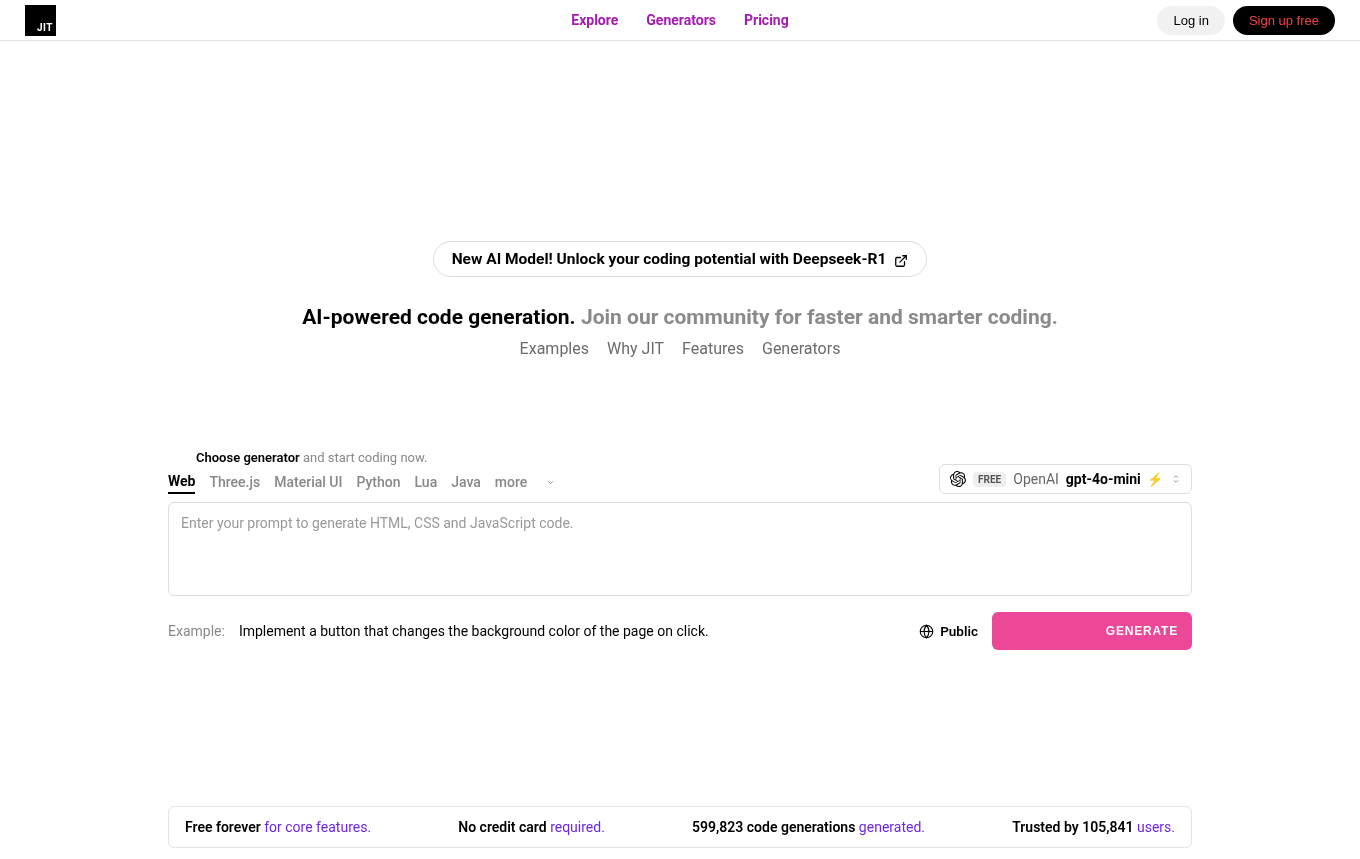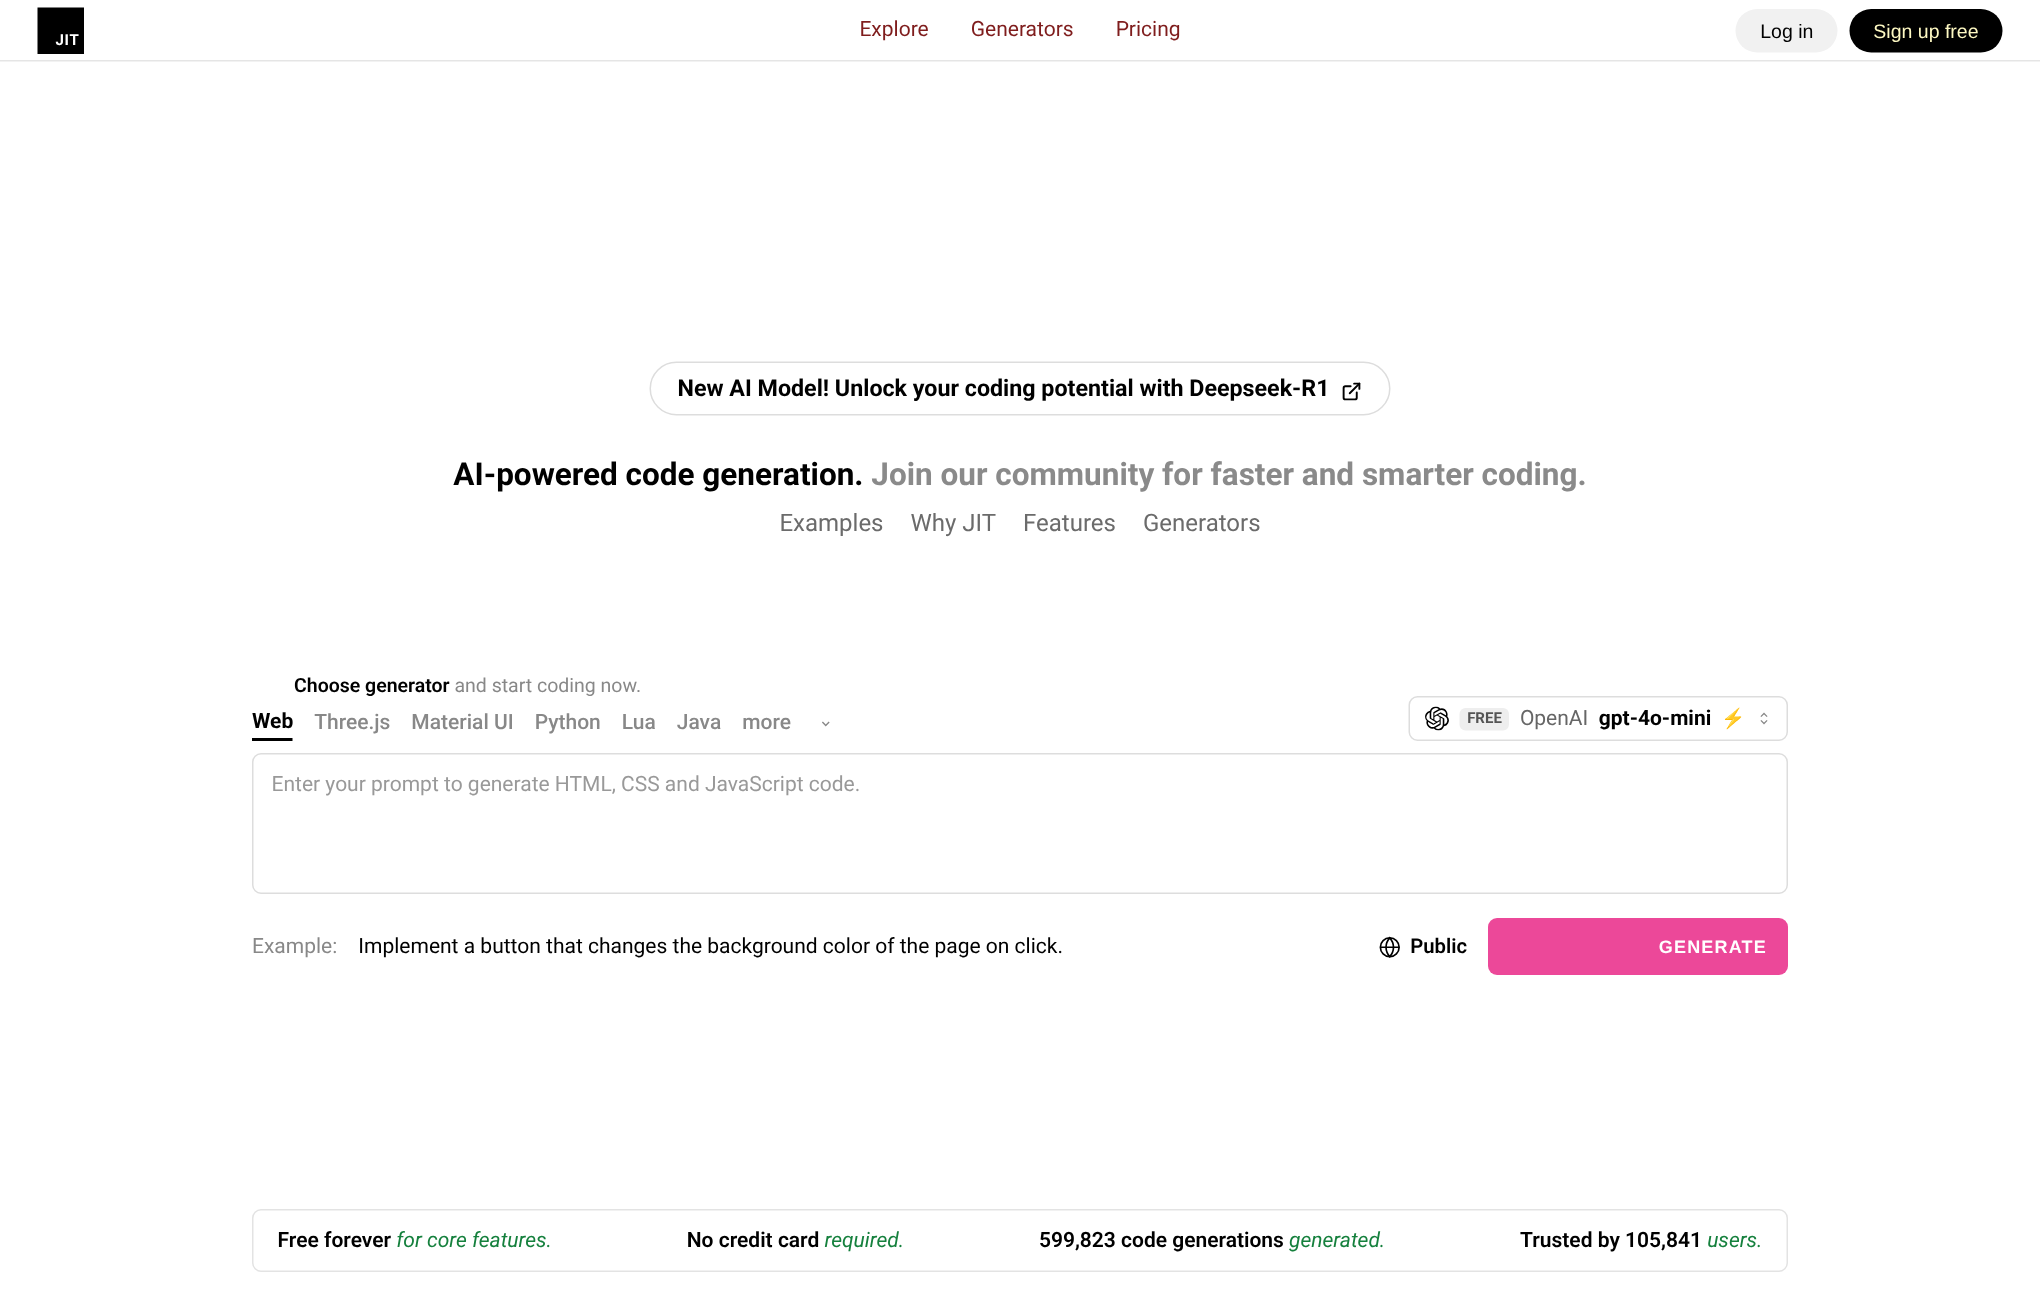--- a/index.html
+++ b/index.html
@@ -43,22 +43,22 @@
 .nav-center {
   position: absolute;
   left: 50%;
   transform: translateX(-50%);
   display: flex;
   gap: 28px;
 }
 
 .nav-center a {
   font-size: 14px;
-  font-weight: 400;
-  color: #7f1d1d;
+  font-weight: 700;
+  color: #a21caf;
   text-decoration: none;
   cursor: pointer;
 }
 
 .nav-right {
   margin-left: auto;
   display: flex;
   gap: 8px;
   align-items: center;
 }
@@ -68,21 +68,21 @@
   border: none;
   border-radius: 16px;
   padding: 7px 16px;
   font-size: 13px;
   cursor: pointer;
   font-weight: 500;
 }
 
 .btn-signup {
   background: #000;
-  color: #fef9c3;
+  color: #ef4444;
   border: none;
   border-radius: 16px;
   padding: 7px 16px;
   font-size: 13px;
   cursor: pointer;
   font-weight: 500;
 }
 
 
 .main {
@@ -263,21 +263,21 @@
   left: 168px;
   width: 1024px;
   top: 806px;
   border: 1px solid #e3e3e3;
   border-radius: 6px;
   padding: 12px 16px;
   display: flex;
   justify-content: space-between;
   font-size: 14px;
 }
-.stats-bar .muted { color: #15803d; font-style: italic; }
+.stats-bar .muted { color: #6d28d9; }
 .stats-bar .bold { font-weight: 600; }
 </style>
 </head>
 <body>
 
 <div class="header">
   <div class="logo">JIT</div>
   <div class="nav-center">
     <a>Explore</a>
     <a>Generators</a>

